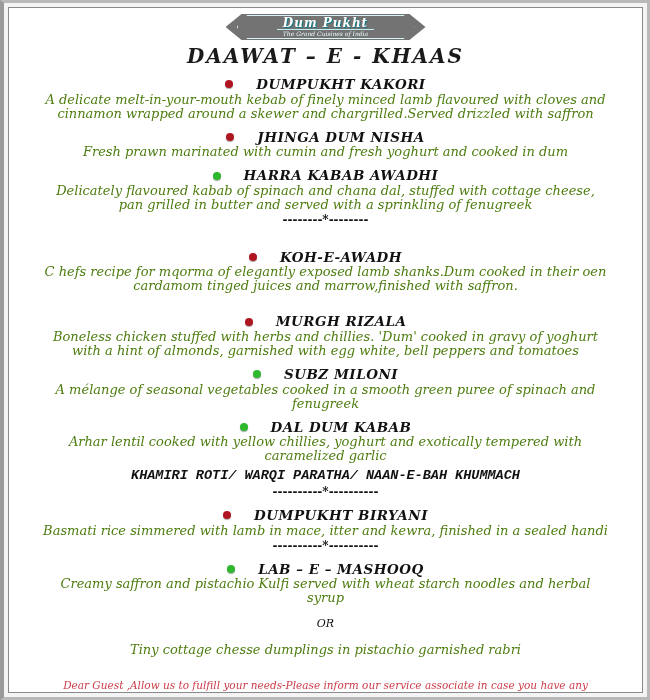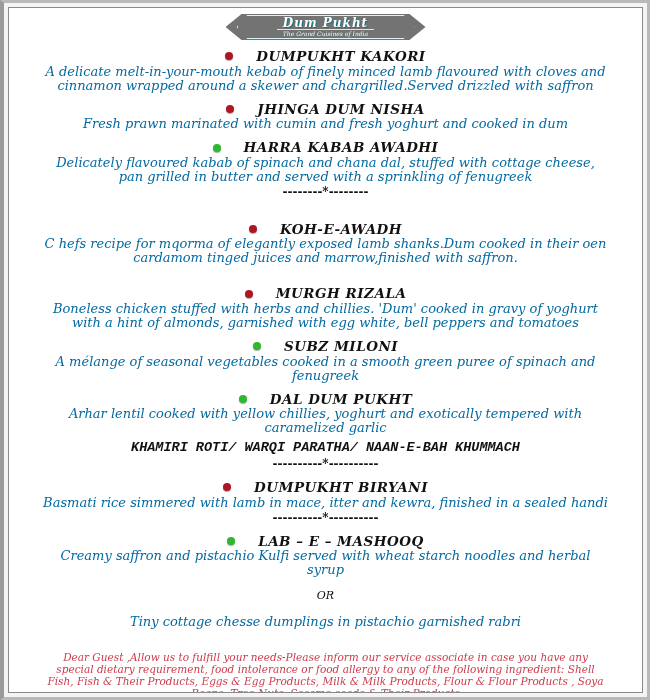--- a/index.html
+++ b/index.html
@@ -65,21 +65,21 @@
   .dot{
     width:8px;height:8px;border-radius:50%;
     display:inline-block;flex:0 0 auto;
     box-shadow:0 1px 1px rgba(0,0,0,.35);
   }
   .item-name{
     font-size:13.5px;font-weight:bold;font-style:italic;color:#111;
     letter-spacing:.5px;
   }
   .item-desc{
-    font-size:13px;font-style:italic;color:#0369a1;
+    font-size:13px;font-style:italic;color:#4d7c0f;
     max-width:566px;margin:0 auto;
   }
   .separator{
     font-size:12px;font-weight:bold;color:#111;
     letter-spacing:0;margin:2px 0 2px 0;
   }
   .bread-line{
     font-size:13.5px;font-weight:bold;font-style:italic;color:#111;
     margin-top:6px;
     font-family:Liberation Mono, monospace;
@@ -102,20 +102,21 @@
 
     <div class="logo-wrap">
       <div class="logo">
         <div class="logo-inner">
           <div class="brand-name">Dum Pukht</div>
           <div class="brand-tagline">The Grand Cuisines of India</div>
         </div>
       </div>
     </div>
 
+    <div class="page-title">DAAWAT – E - KHAAS</div>
 
     <div class="menu" id="menu">
         <div class="item-head">
           <span class="dot" style="background: rgb(176, 21, 34);"></span>
           <span class="item-name">DUMPUKHT KAKORI</span>
         </div>
         <div class="item-desc">A delicate melt-in-your-mouth kebab of finely minced lamb flavoured with cloves and cinnamon wrapped around a skewer and chargrilled.Served drizzled with saffron</div>
         <div class="item-head">
           <span class="dot" style="background: rgb(176, 21, 34);"></span>
           <span class="item-name">JHINGA DUM NISHA</span>
@@ -139,21 +140,21 @@
           <span class="item-name">MURGH RIZALA</span>
         </div>
         <div class="item-desc">Boneless chicken stuffed with herbs and chillies. 'Dum' cooked in gravy of yoghurt with a hint of almonds, garnished with egg white, bell peppers and tomatoes</div>
         <div class="item-head">
           <span class="dot" style="background: rgb(46, 184, 46);"></span>
           <span class="item-name">SUBZ MILONI</span>
         </div>
         <div class="item-desc">A mélange of seasonal vegetables cooked in a smooth green puree of spinach and fenugreek</div>
         <div class="item-head">
           <span class="dot" style="background: rgb(46, 184, 46);"></span>
-          <span class="item-name">DAL DUM PUKHT</span>
+          <span class="item-name">DAL DUM KABAB</span>
         </div>
         <div class="item-desc">Arhar lentil cooked with yellow chillies, yoghurt and exotically tempered with caramelized garlic</div>
         <div class="bread-line">KHAMIRI ROTI/ WARQI PARATHA/ NAAN-E-BAH KHUMMACH</div>
         <div class="separator">----------*----------</div>
         <div class="item-head">
           <span class="dot" style="background: rgb(176, 21, 34);"></span>
           <span class="item-name">DUMPUKHT BIRYANI</span>
         </div>
         <div class="item-desc">Basmati rice simmered with lamb in mace, itter and kewra, finished in a sealed handi</div>
         <div class="separator">----------*----------</div>

